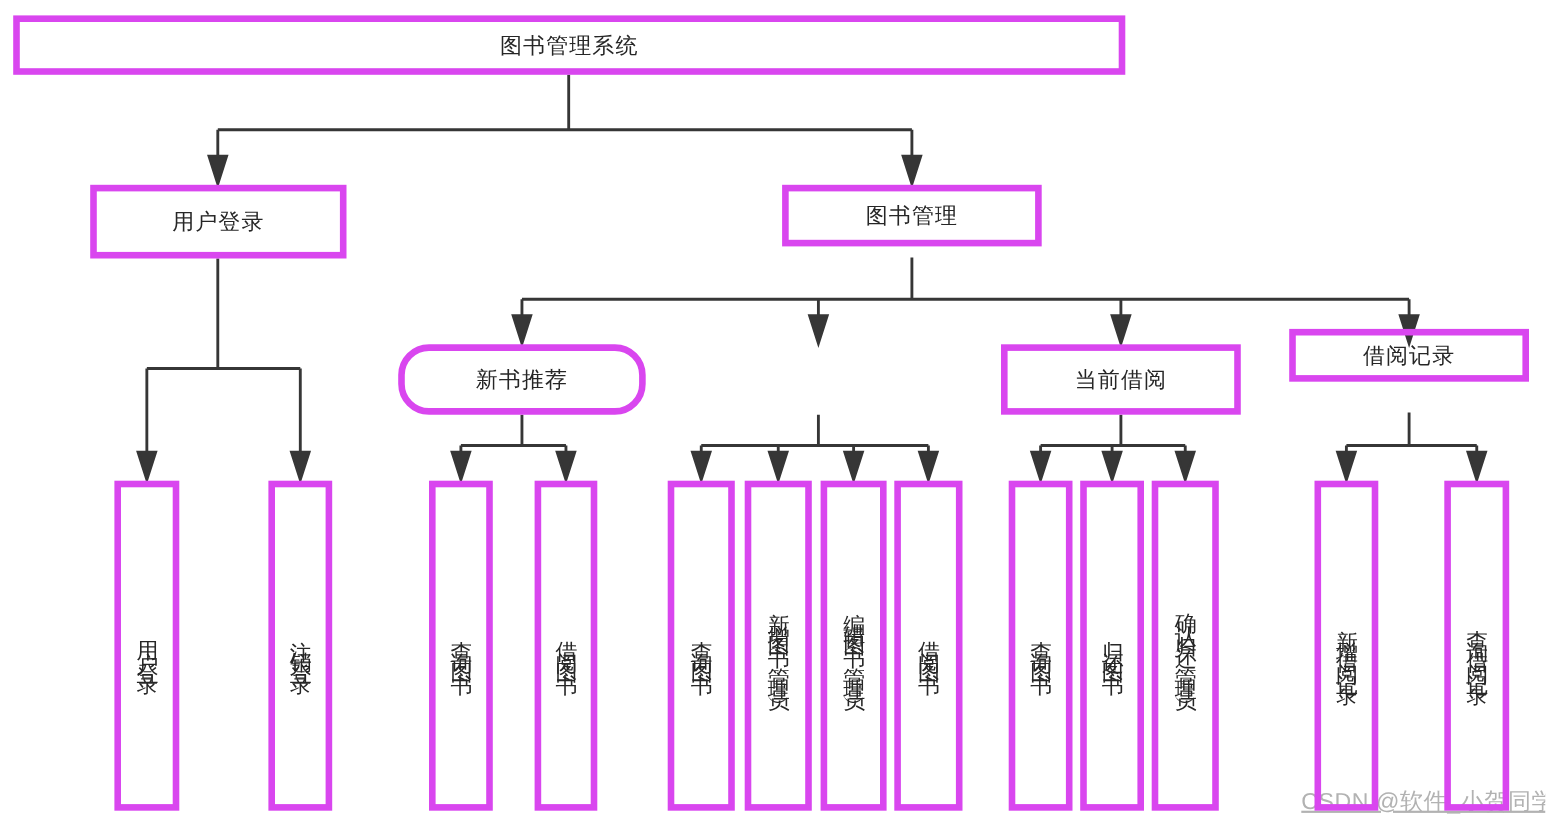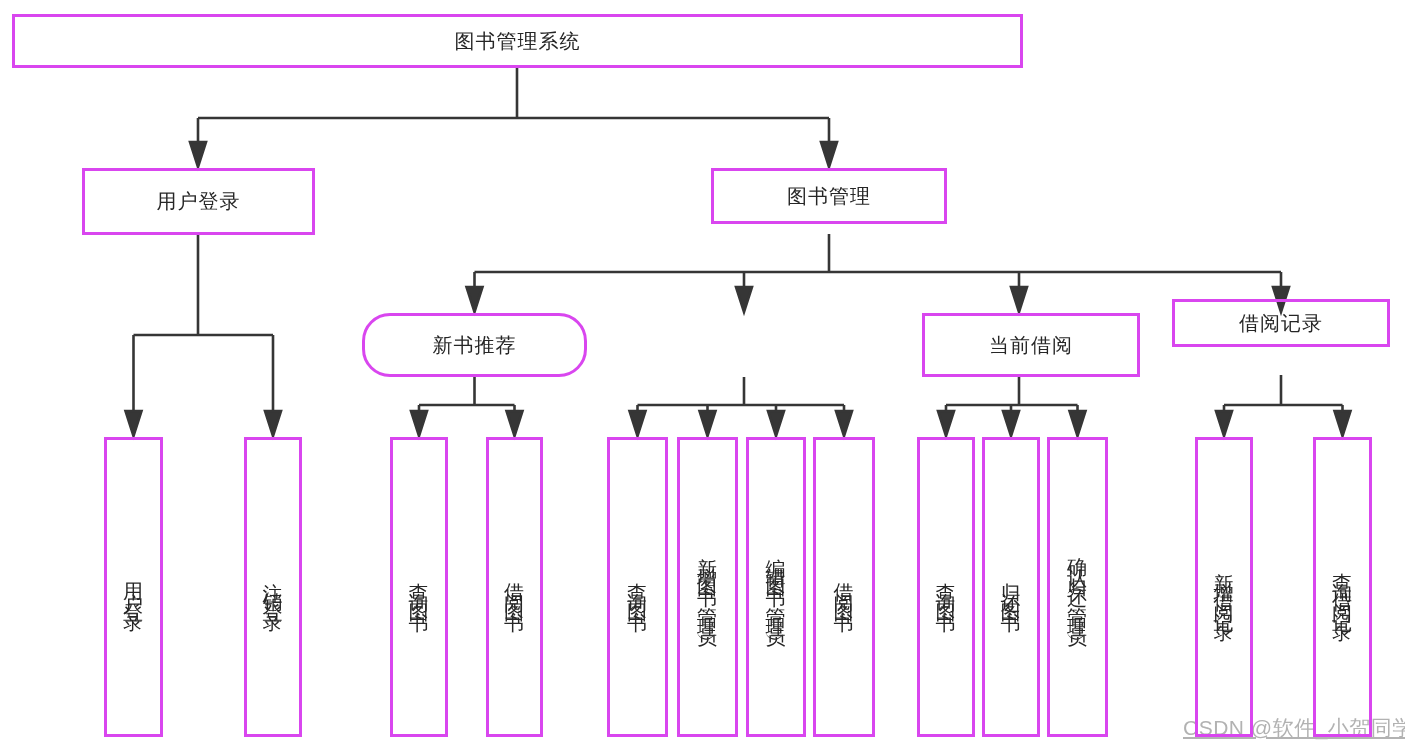--- a/index.html
+++ b/index.html
@@ -1,21 +1,21 @@
 <!DOCTYPE html>
 <html><head>
 <meta charset="utf-8">
 <style>
   html,body{margin:0;padding:0;background:#ffffff;}
   #canvas{
     position:relative;width:1405px;height:747px;background:#ffffff;overflow:hidden;
     font-family:"Liberation Sans","DejaVu Sans",sans-serif;
   }
   .box{
-    position:absolute;box-sizing:border-box;border:3px solid #d946ef;
+    position:absolute;box-sizing:border-box;border:6px solid #d946ef;
     background:transparent;display:flex;align-items:center;justify-content:center;
     z-index:2;color:#262626;
   }
   .hlabel{font-size:20px;letter-spacing:1px;white-space:nowrap;color:#262626;}
   .vlabel{
     writing-mode:vertical-rl;text-orientation:mixed;
     font-size:20px;letter-spacing:10px;line-height:1;color:#262626;white-space:nowrap;
   }
   #connectors{position:absolute;left:0;top:0;z-index:1;pointer-events:none;}
   #watermark{
@@ -83,21 +83,21 @@
   <div class="box" style="left:82px;top:168px;width:233px;height:67px;">
     <span class="hlabel">用户登录</span>
   </div>
   <div class="box" style="left:711px;top:168px;width:236px;height:56px;">
     <span class="hlabel">图书管理</span>
   </div>
 
   <div class="box" style="left:362px;top:313px;width:225px;height:64px;border-radius:28px;">
     <span class="hlabel">新书推荐</span>
   </div>
-  <div class="box" style="left:910px;top:313px;width:218px;height:64px;margin-left:12px;">
+  <div class="box" style="left:910px;top:313px;width:218px;height:64px;">
     <span class="hlabel">当前借阅</span>
   </div>
   <div class="box" style="left:1172px;top:299px;width:218px;height:48px;">
     <span class="hlabel">借阅记录</span>
   </div>
 
   <div class="box" style="left:104px;top:437px;width:59px;height:300px;">
     <span class="vlabel">用户登录</span>
   </div>
   <div class="box" style="left:244px;top:437px;width:58px;height:300px;">

